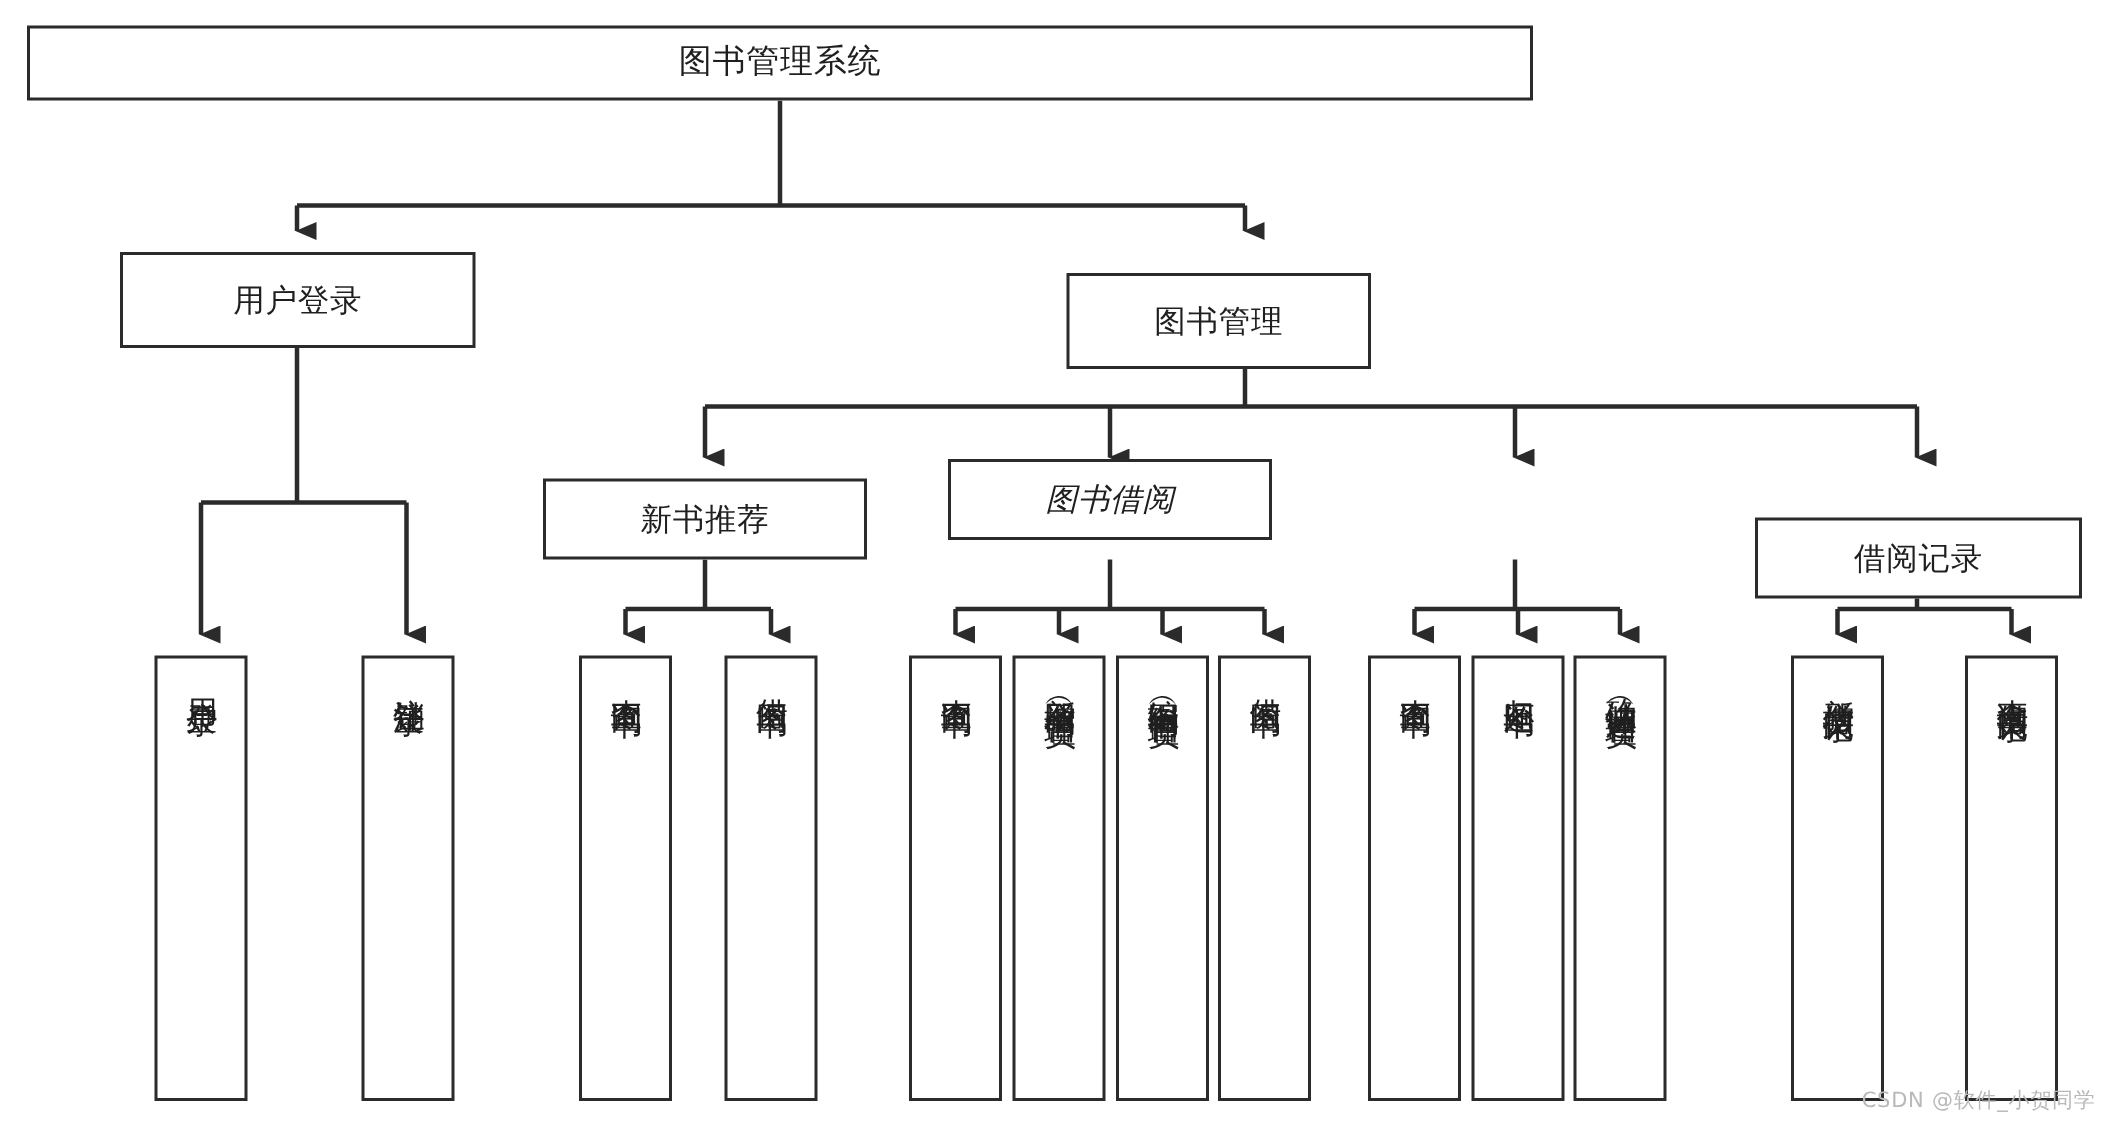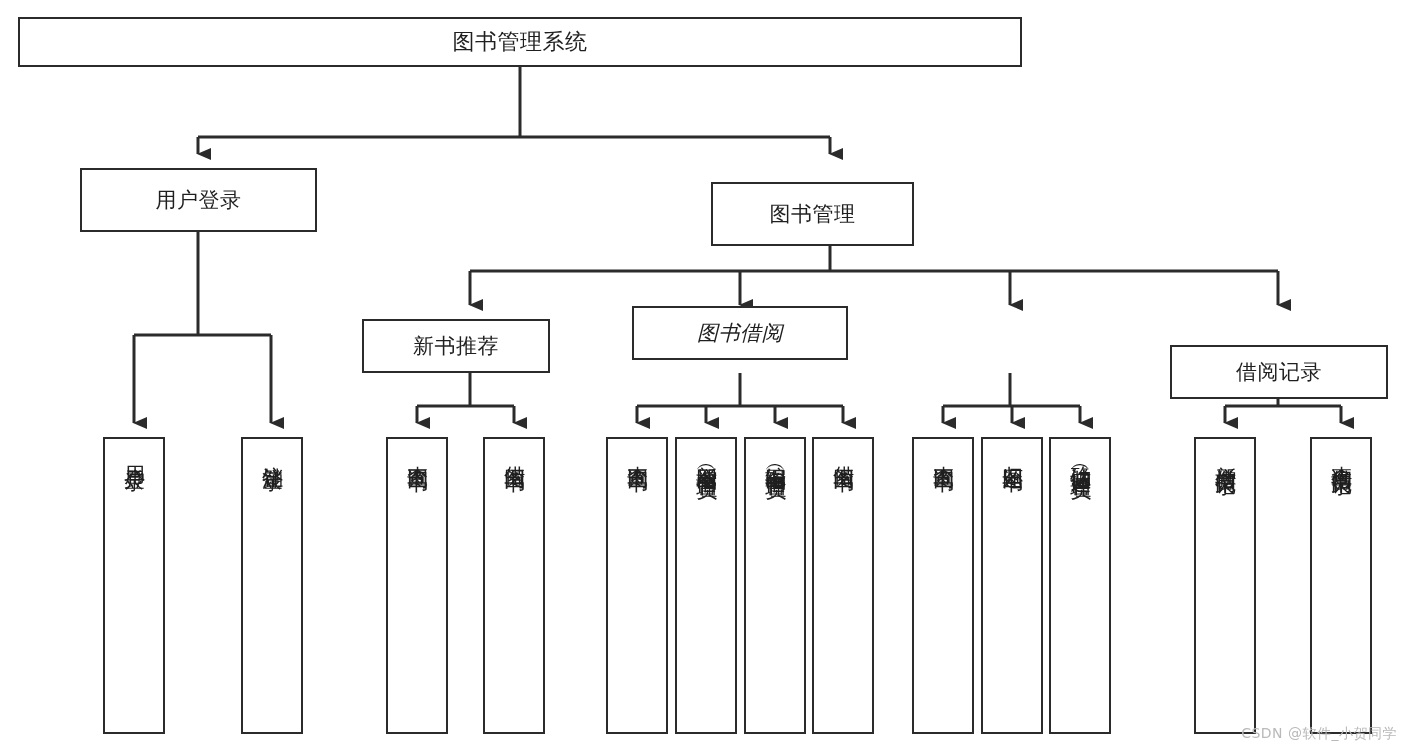--- a/index.html
+++ b/index.html
@@ -133,21 +133,21 @@
   </div>
 
   <div class="node-box horiz" style="left:80px; top:168px; width:237px; height:64px;">
     <span class="node-label">用户登录</span>
   </div>
 
   <div class="node-box horiz" style="left:711px; top:168px; width:203px; height:64px;margin-top:14px;">
     <span class="node-label">图书管理</span>
   </div>
 
-  <div class="node-box horiz" style="left:362px; top:319px; width:188px; height:54px;">
+  <div class="node-box horiz" style="left:362px; top:319px; width:216px; height:54px;">
     <span class="node-label">新书推荐</span>
   </div>
 
   <div class="node-box horiz" style="left:632px; top:306px; width:216px; height:54px;font-style:italic;">
     <span class="node-label">图书借阅</span>
   </div>
 
 
   <div class="node-box horiz" style="left:1170px; top:319px; width:218px; height:54px;margin-top:26px;">
     <span class="node-label">借阅记录</span>

